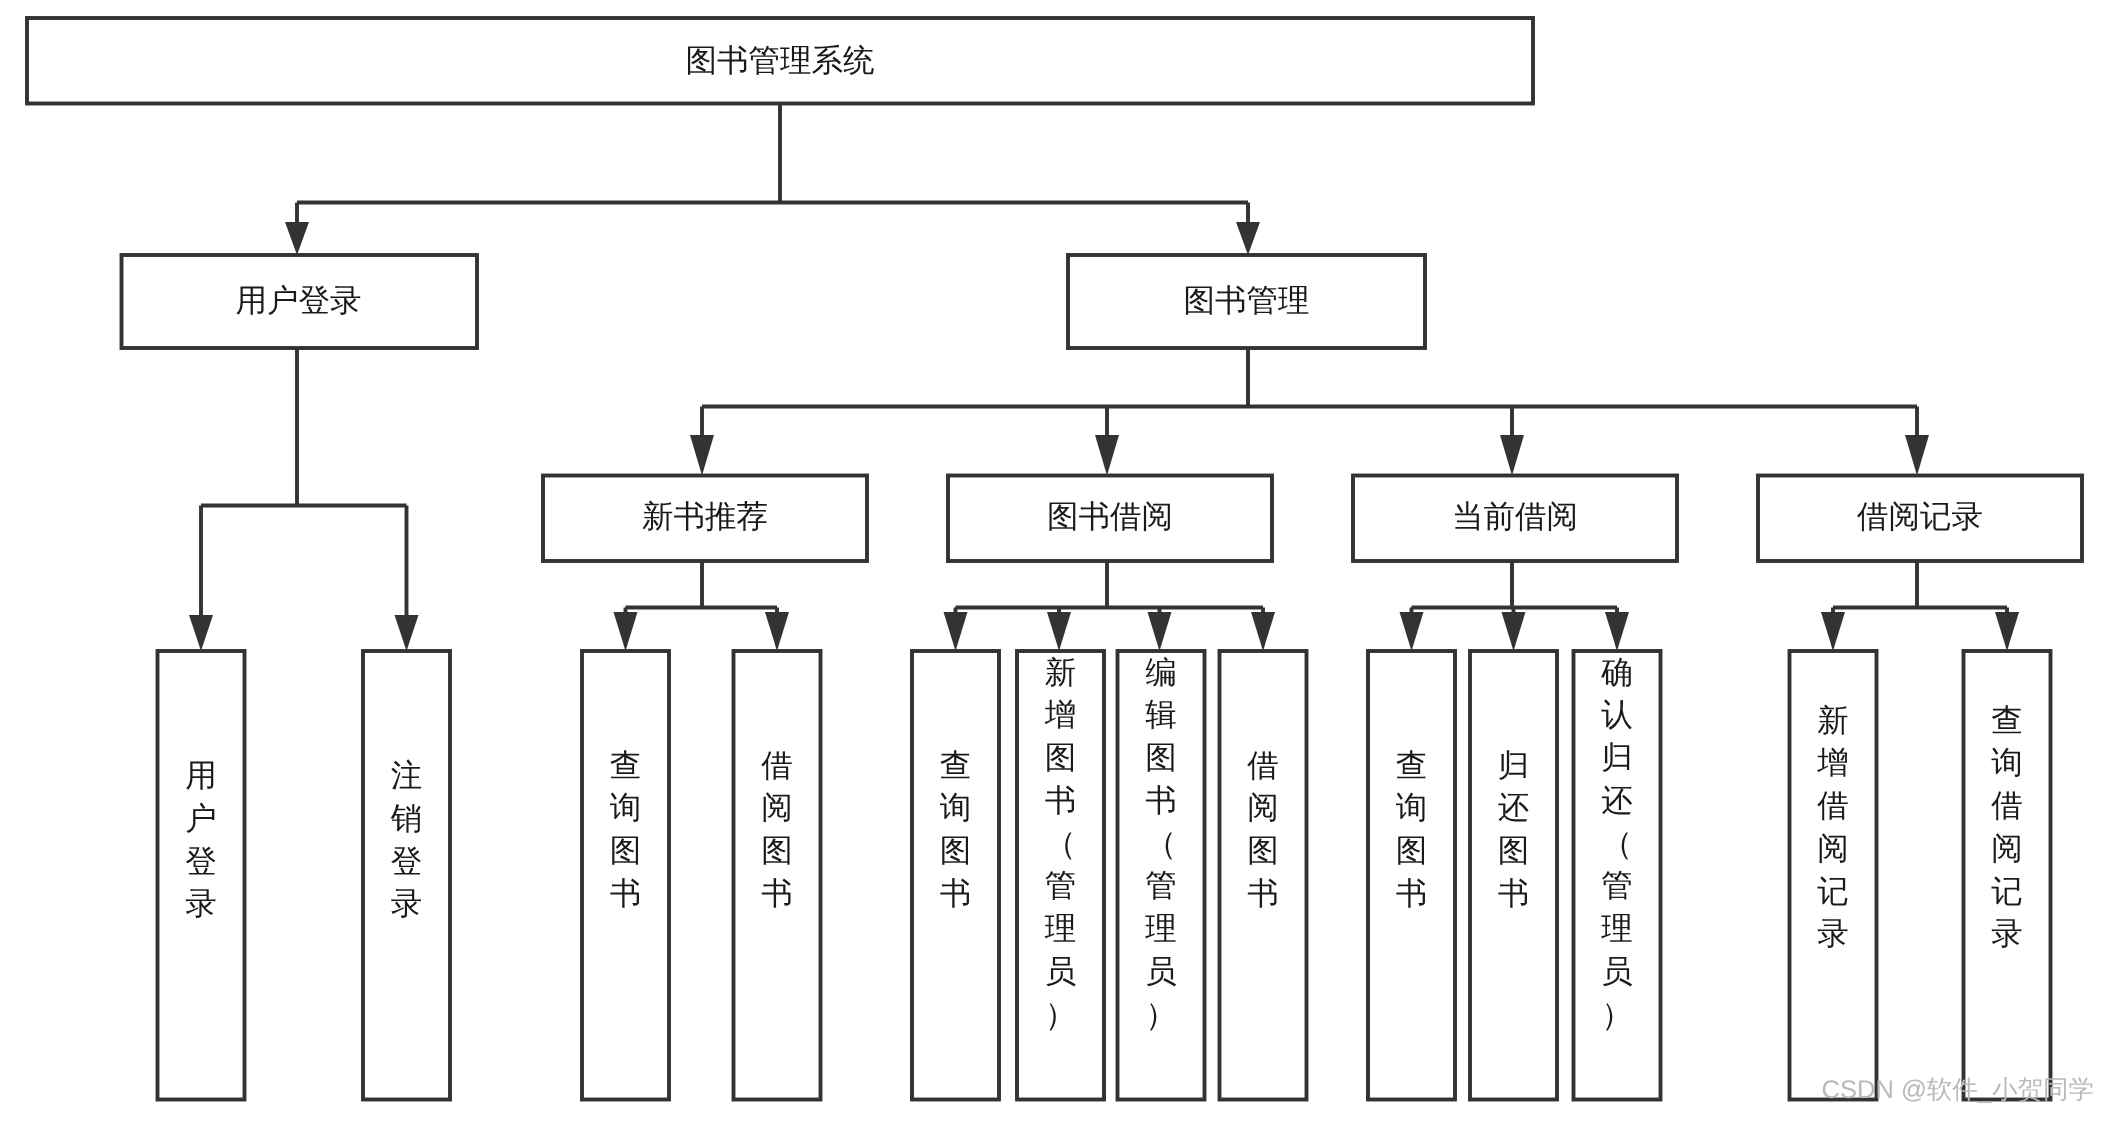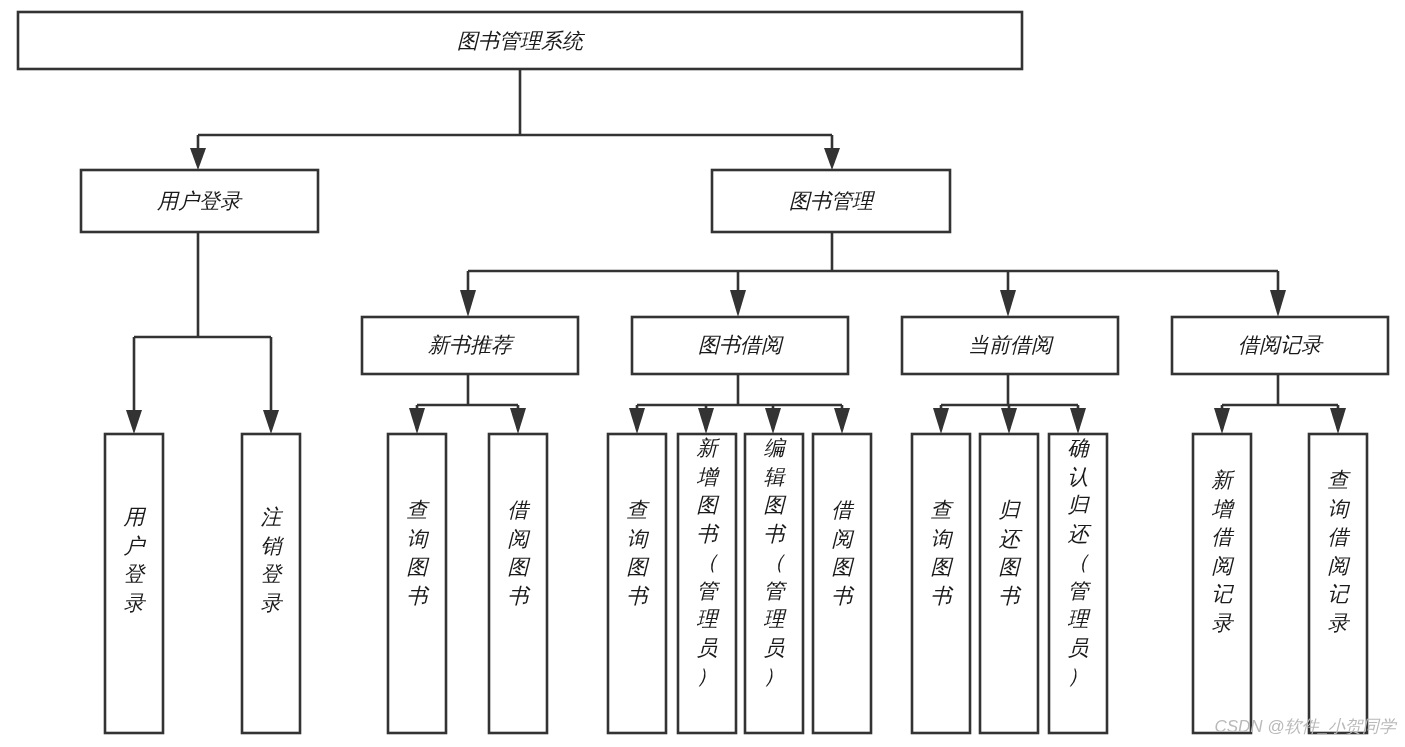--- a/index.html
+++ b/index.html
@@ -10,21 +10,20 @@
   }
   body {
     font-family: "Liberation Sans", "DejaVu Sans", sans-serif;
   }
   #diagram-root {
     position: relative;
     width: 1405px;
     height: 747px;
     background: #ffffff;
     overflow: hidden;
-    font-style: italic;
   }
   svg.diagram-canvas {
     position: absolute;
     left: 0;
     top: 0;
     width: 1405px;
     height: 747px;
     display: block;
   }
   .node-box {

